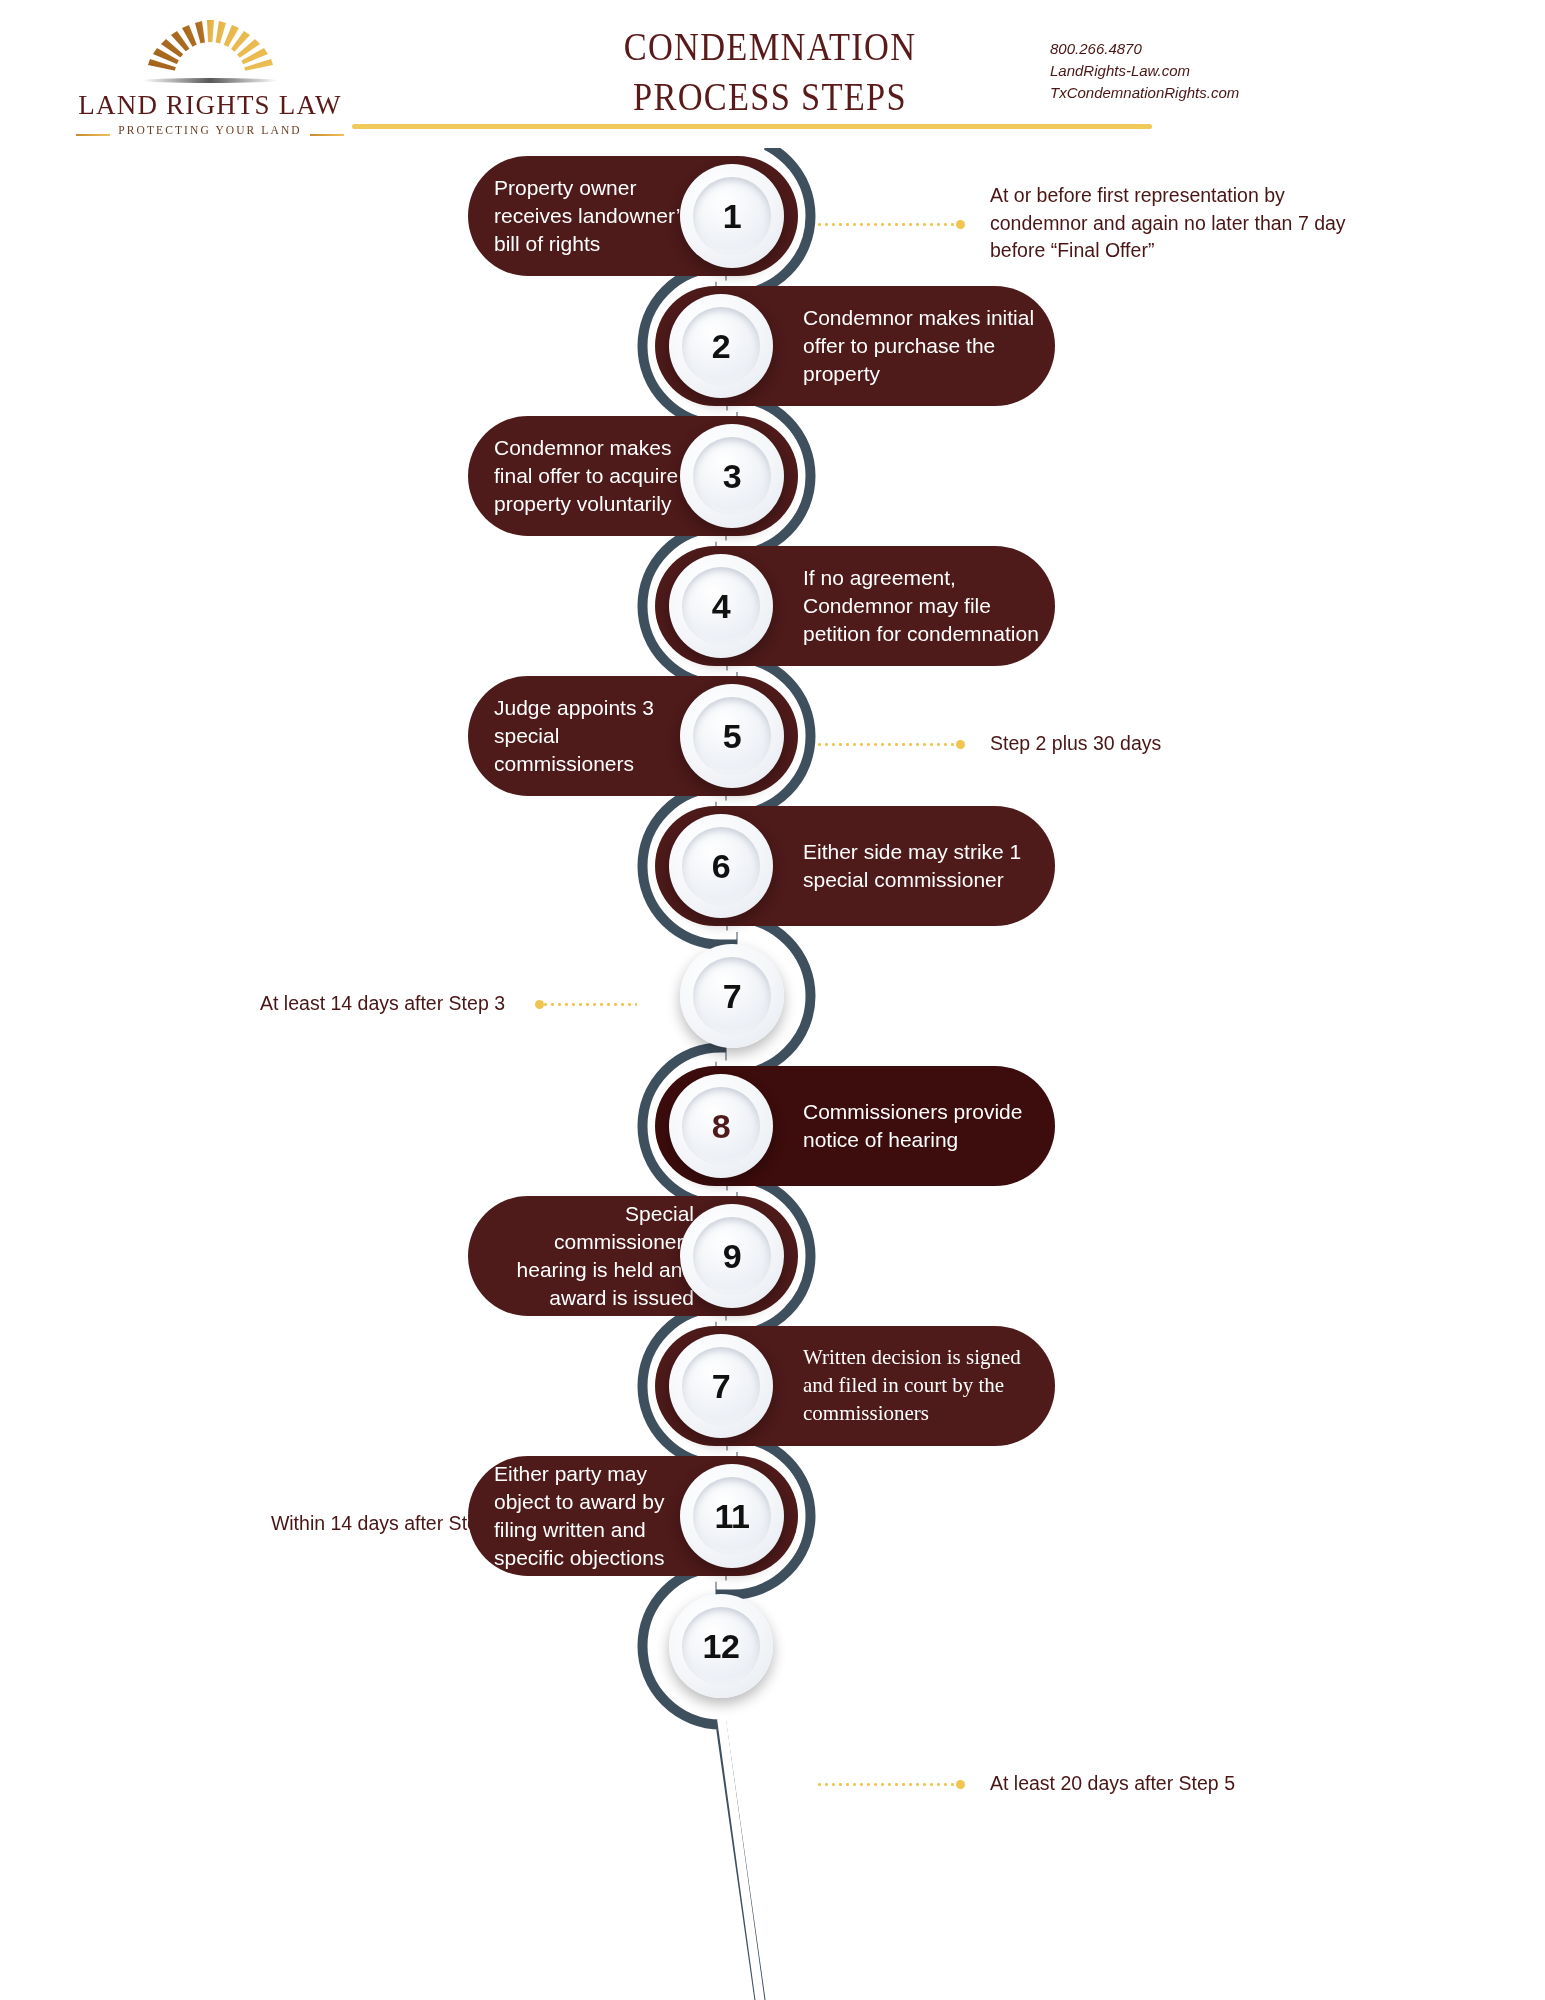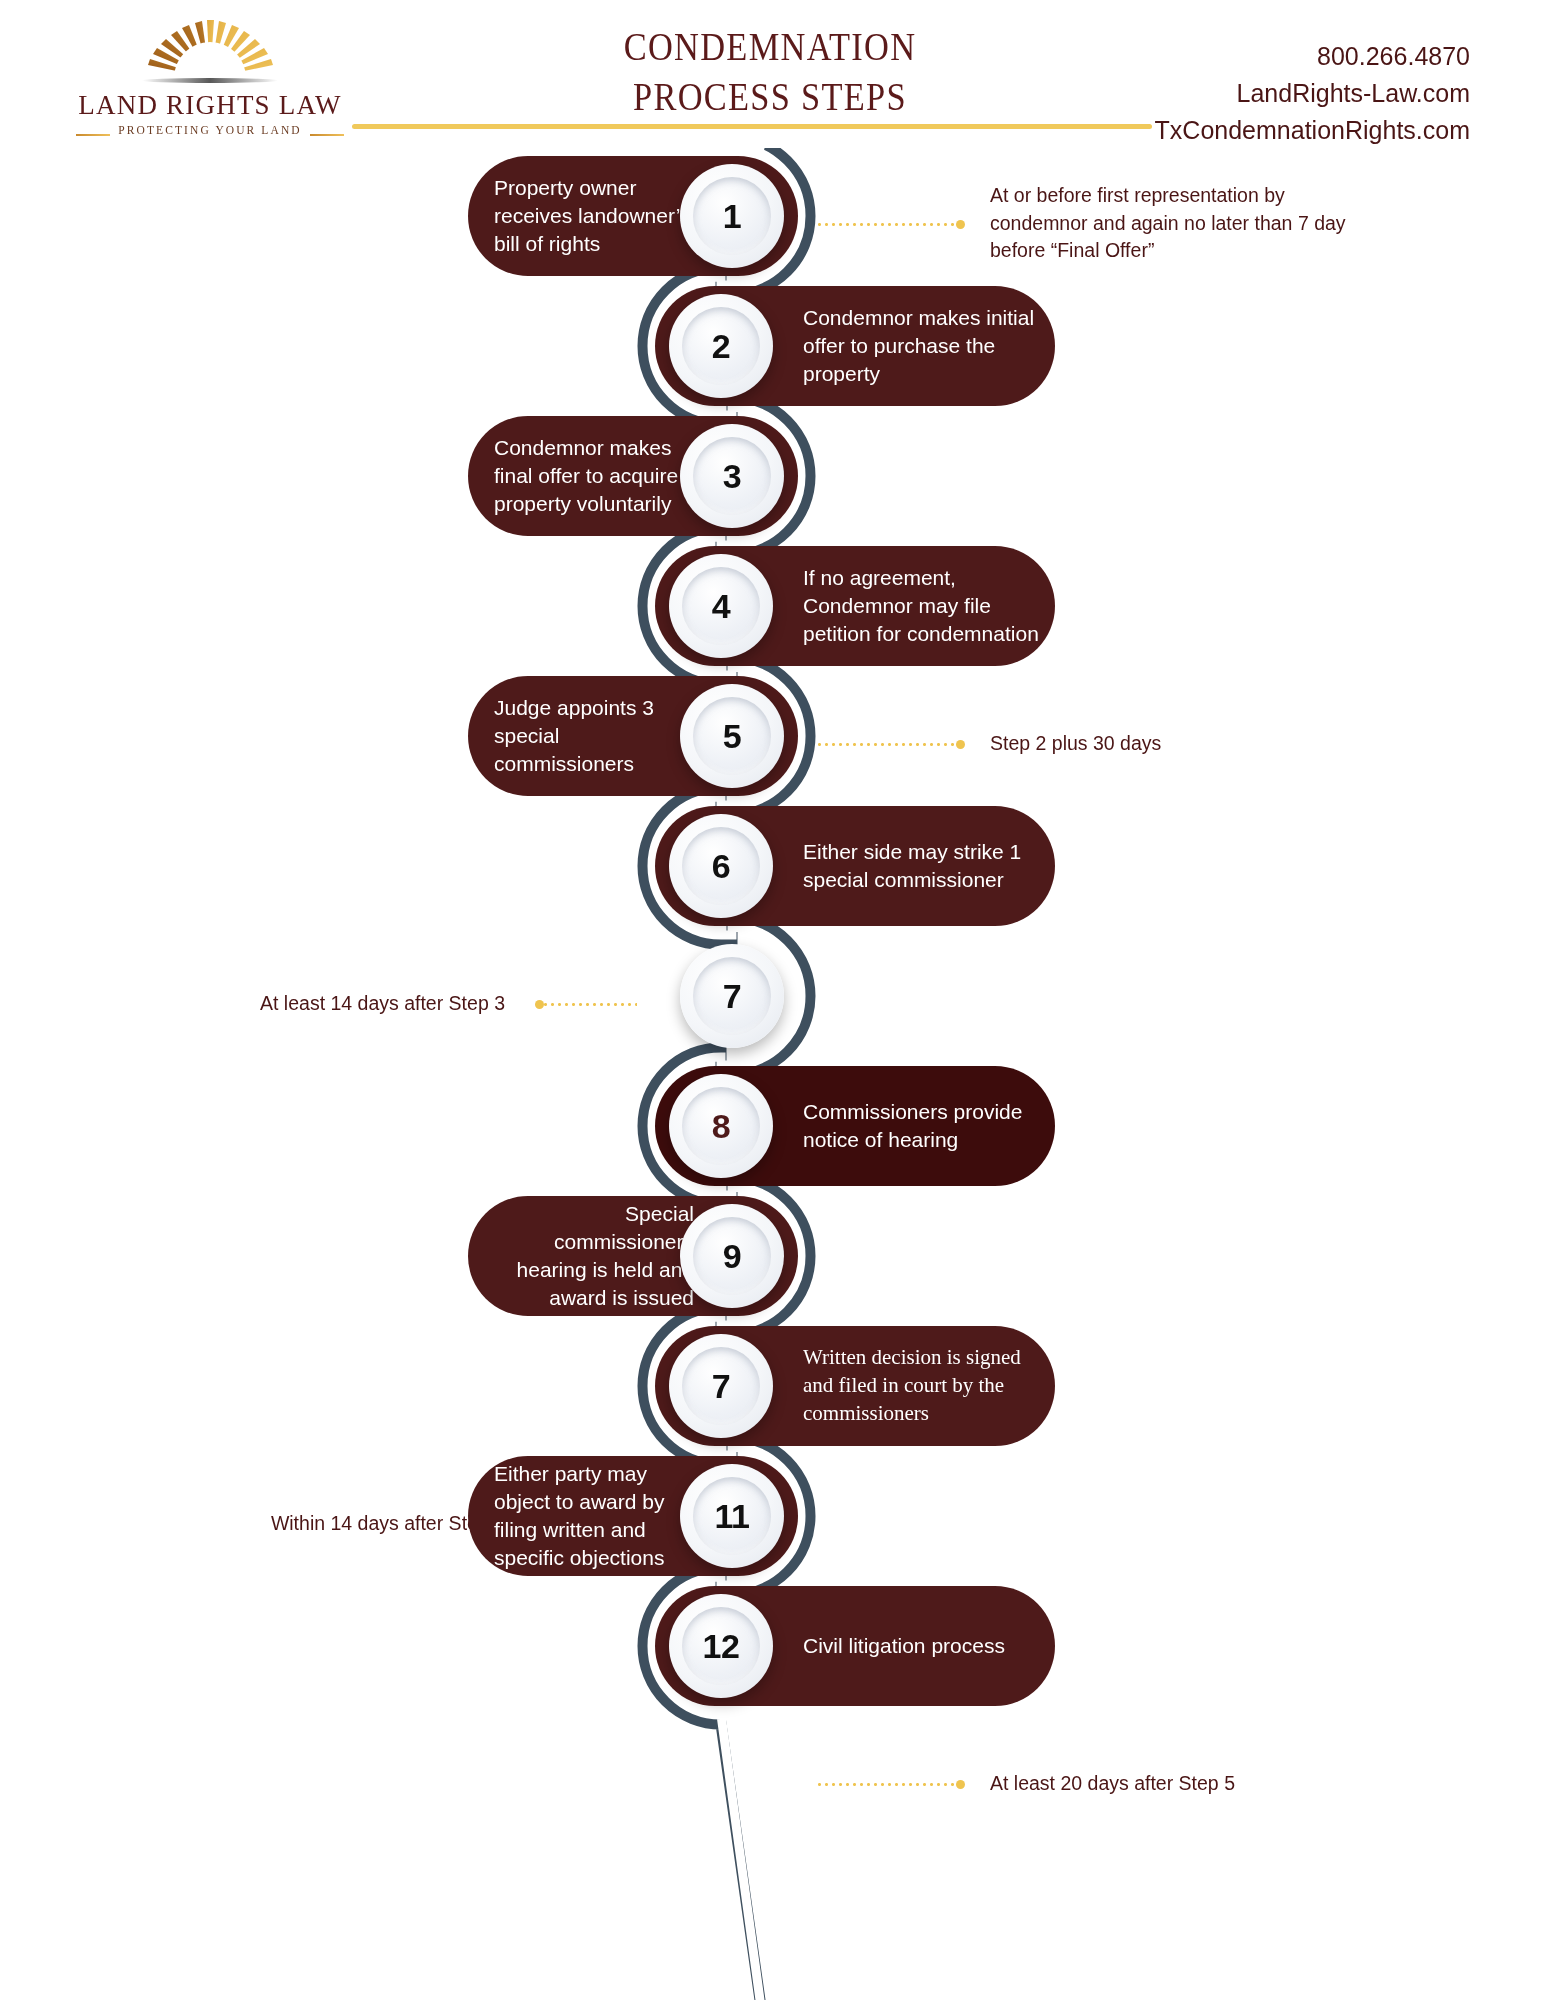--- a/index.html
+++ b/index.html
@@ -36,22 +36,22 @@
     transform:scaleX(0.86);transform-origin:center top;
   }
   #title .ln{display:block;white-space:nowrap;}
 
   #gold-rule{
     position:absolute;left:352px;top:124px;width:800px;height:5px;
     background:#F0C95B;border-radius:3px;
   }
 
   #contact{
-    position:absolute;right:75px;top:38px;width:420px;text-align:right;
-    color:#4A1515;font-size:25px;line-height:1.47;
+    position:absolute;right:75px;top:38px;width:420px;text-align:left;
+    color:#4A1515;font-size:15px;line-height:1.47;font-style:italic;
   }
   #contact div{white-space:nowrap;}
 
   
   #flow{position:absolute;left:0;top:148px;width:1545px;height:1852px;}
   #snake{position:absolute;left:0;top:0;width:1545px;height:1852px;}
 
   
   .step{position:absolute;height:120px;}
   .pill{
@@ -298,23 +298,20 @@
         <div class="pill" style="left: 468px; width: 330px;">
           <div class="pill-text" style="left: 26px; width: 200px;">Either party may object to award by filing written and specific objections</div>
         </div>
         <div class="circ" style="left: 680px;">
           <div class="inner">
             <span class="num">11</span>
           </div>
         </div>
       </div>
       <div class="step" style="top: 1438px; left: 0px; width: 1545px;">
-        <div class="pill" style="left: 655px; width: 400px;">
-          <div class="pill-text" style="left: 148px; width: 240px;">Civil litigation process</div>
-        </div>
         <div class="circ" style="left: 669px;">
           <div class="inner">
             <span class="num">12</span>
           </div>
         </div>
       </div>
     </div>
 </div>
 
 </body></html>

